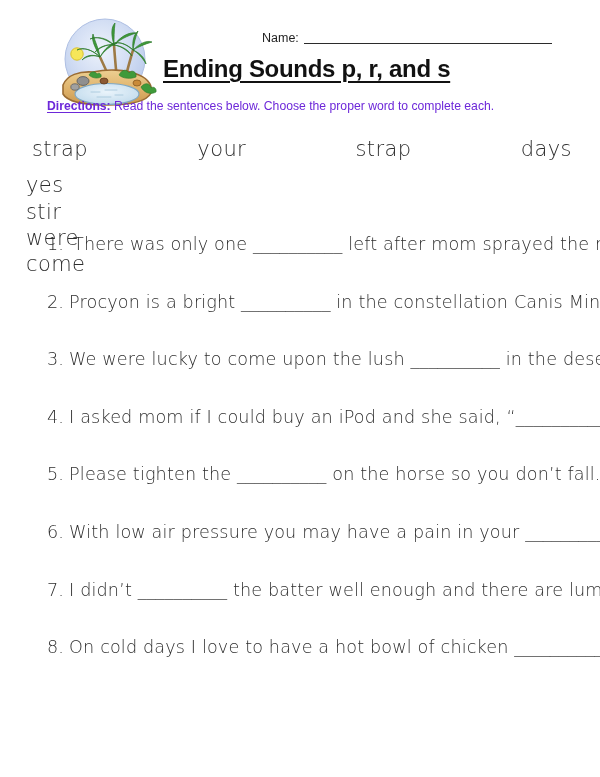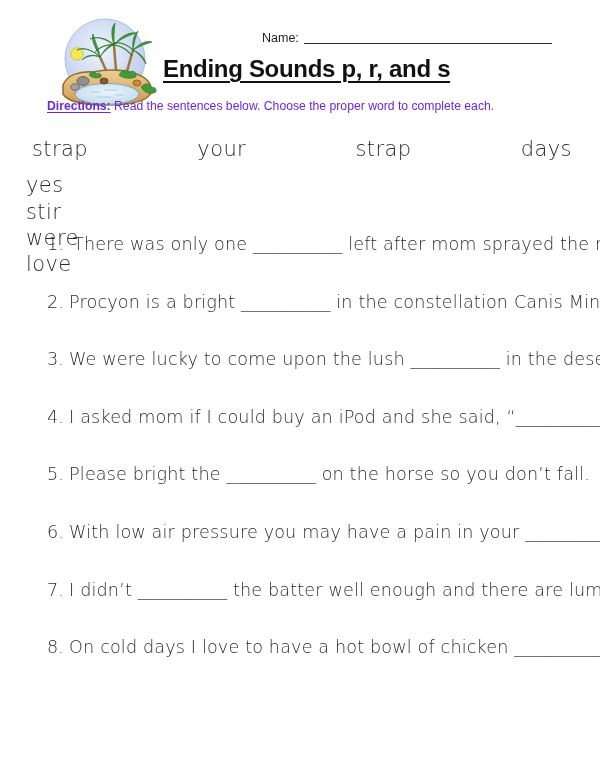--- a/index.html
+++ b/index.html
@@ -252,39 +252,39 @@
     <div class="wb-row row1">
       <span class="wb-word">strap</span>
       <span class="wb-word">your</span>
       <span class="wb-word">strap</span>
       <span class="wb-word">days</span>
     </div>
     <div class="wb-row row2">
       <span class="wb-word">yes</span>
       <span class="wb-word">stir</span>
       <span class="wb-word">were</span>
-      <span class="wb-word">love</span>
+      <span class="wb-word">come</span>
     </div>
   </div>
 
   <div class="questions hand">
     <div class="q-item first">
       <span class="q-num">1.</span><span class="q-text">There was only one __________ left after mom sprayed the nest.</span>
     </div>
     <div class="q-item">
       <span class="q-num">2.</span><span class="q-text">Procyon is a bright __________ in the constellation Canis Minor.</span>
     </div>
     <div class="q-item">
       <span class="q-num">3.</span><span class="q-text">We were lucky to come upon the lush __________ in the desert.</span>
     </div>
     <div class="q-item">
       <span class="q-num">4.</span><span class="q-text">I asked mom if I could buy an iPod and she said, “__________!”</span>
     </div>
     <div class="q-item">
-      <span class="q-num">5.</span><span class="q-text">Please bright the __________ on the horse so you don’t fall.</span>
+      <span class="q-num">5.</span><span class="q-text">Please tighten the __________ on the horse so you don’t fall.</span>
     </div>
     <div class="q-item">
       <span class="q-num">6.</span><span class="q-text">With low air pressure you may have a pain in your __________.</span>
     </div>
     <div class="q-item">
       <span class="q-num">7.</span><span class="q-text">I didn’t __________ the batter well enough and there are lumps.</span>
     </div>
     <div class="q-item">
       <span class="q-num">8.</span><span class="q-text">On cold days I love to have a hot bowl of chicken __________.</span>
     </div>

